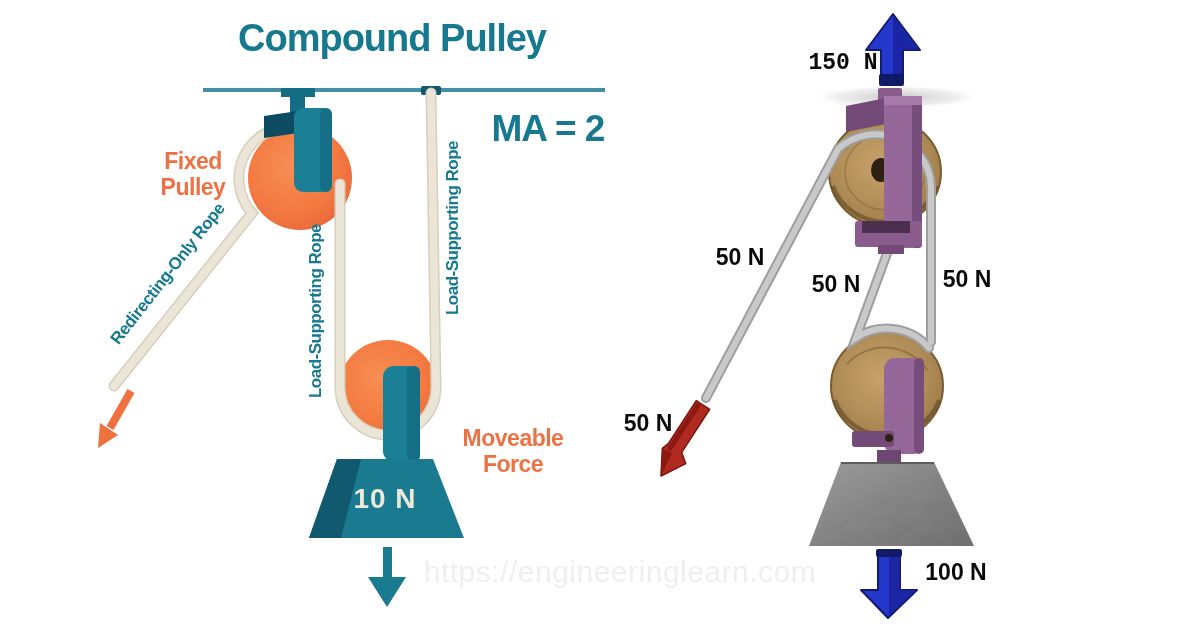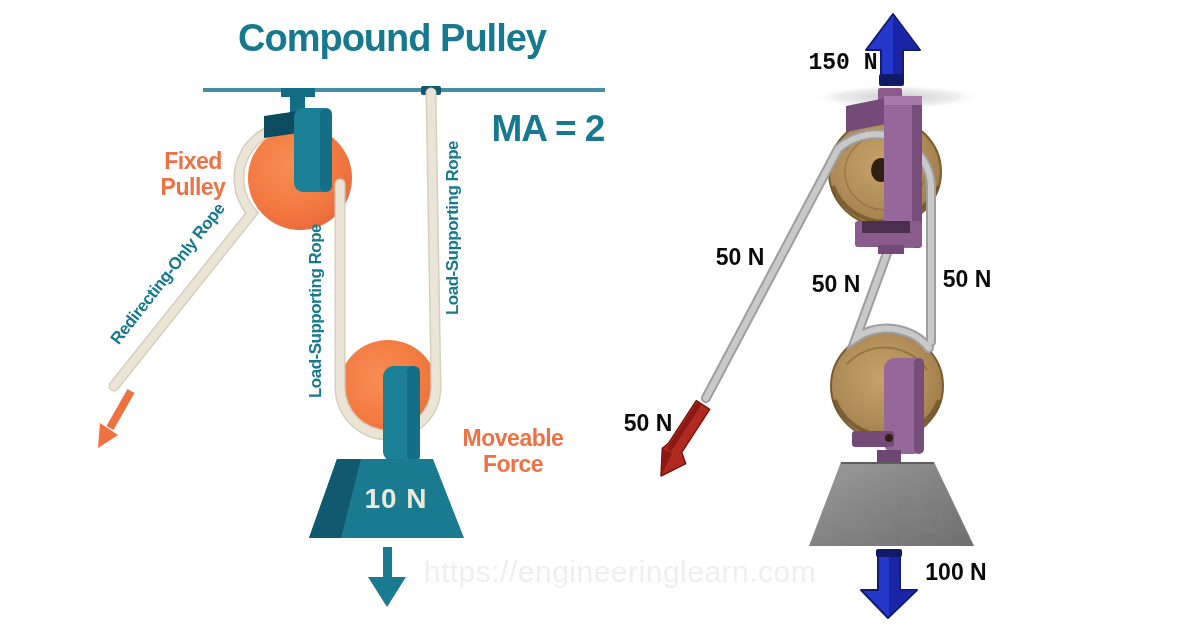--- a/index.html
+++ b/index.html
@@ -168,21 +168,21 @@
 
   <div class="lbl title teal" style="left:392px;top:38px;">Compound Pulley</div>
   <div class="lbl ma teal" style="left:548px;top:129px;">MA = 2</div>
   <div class="lbl pulley-lbl orange two-line" style="left:193px;top:147px;">Fixed
 Pulley</div>
   <div class="lbl pulley-lbl orange two-line" style="left:513px;top:424px;">Moveable
 Force</div>
   <div class="lbl rope-lbl teal rot53" style="left:168px;top:274px;">Redirecting-Only Rope</div>
   <div class="lbl rope-lbl teal rot90" style="left:316px;top:311px;">Load-Supporting Rope</div>
   <div class="lbl rope-lbl teal rot90" style="left:453px;top:228px;">Load-Supporting Rope</div>
-  <div class="lbl weight-lbl" style="left:396px;top:499px;text-align:right;">10 N</div>
+  <div class="lbl weight-lbl" style="left:385px;top:499px;text-align:right;">10 N</div>
 
   <div class="lbl blk" style="left:843px;top:63px;font-family:Liberation Mono, monospace;">150 N</div>
   <div class="lbl blk" style="left:740px;top:257px;">50 N</div>
   <div class="lbl blk" style="left:836px;top:284px;">50 N</div>
   <div class="lbl blk" style="left:967px;top:279px;">50 N</div>
   <div class="lbl blk" style="left:648px;top:423px;">50 N</div>
   <div class="lbl blk" style="left:956px;top:572px;">100 N</div>
 
   <div class="lbl watermark" style="left:620px;top:572px;">https://engineeringlearn.com</div>
 </div>

